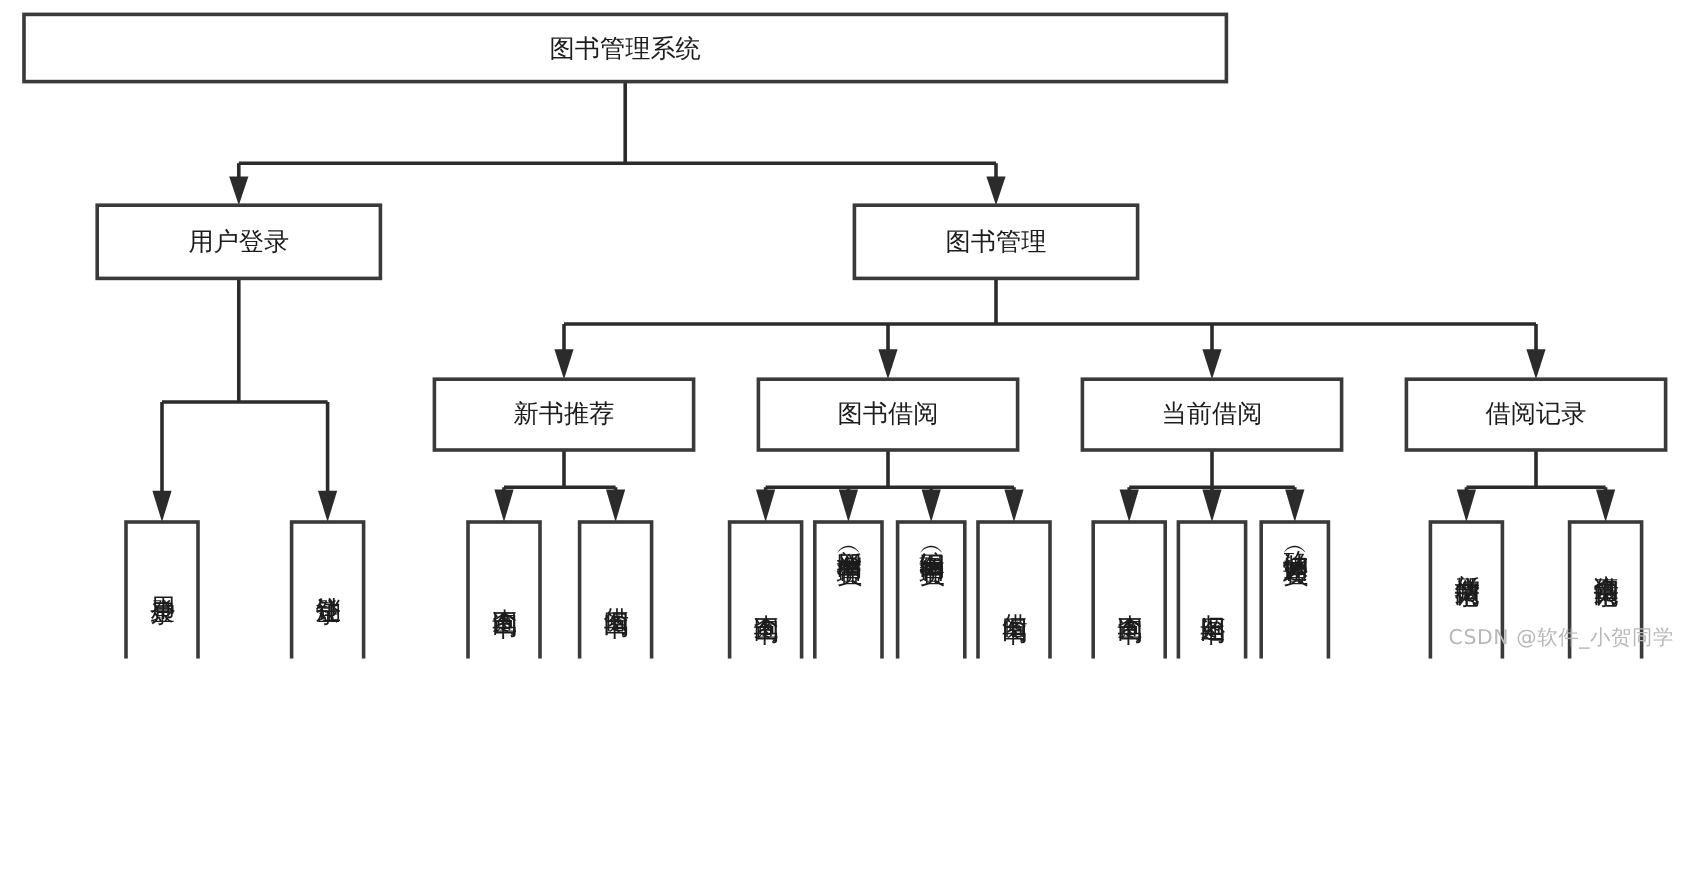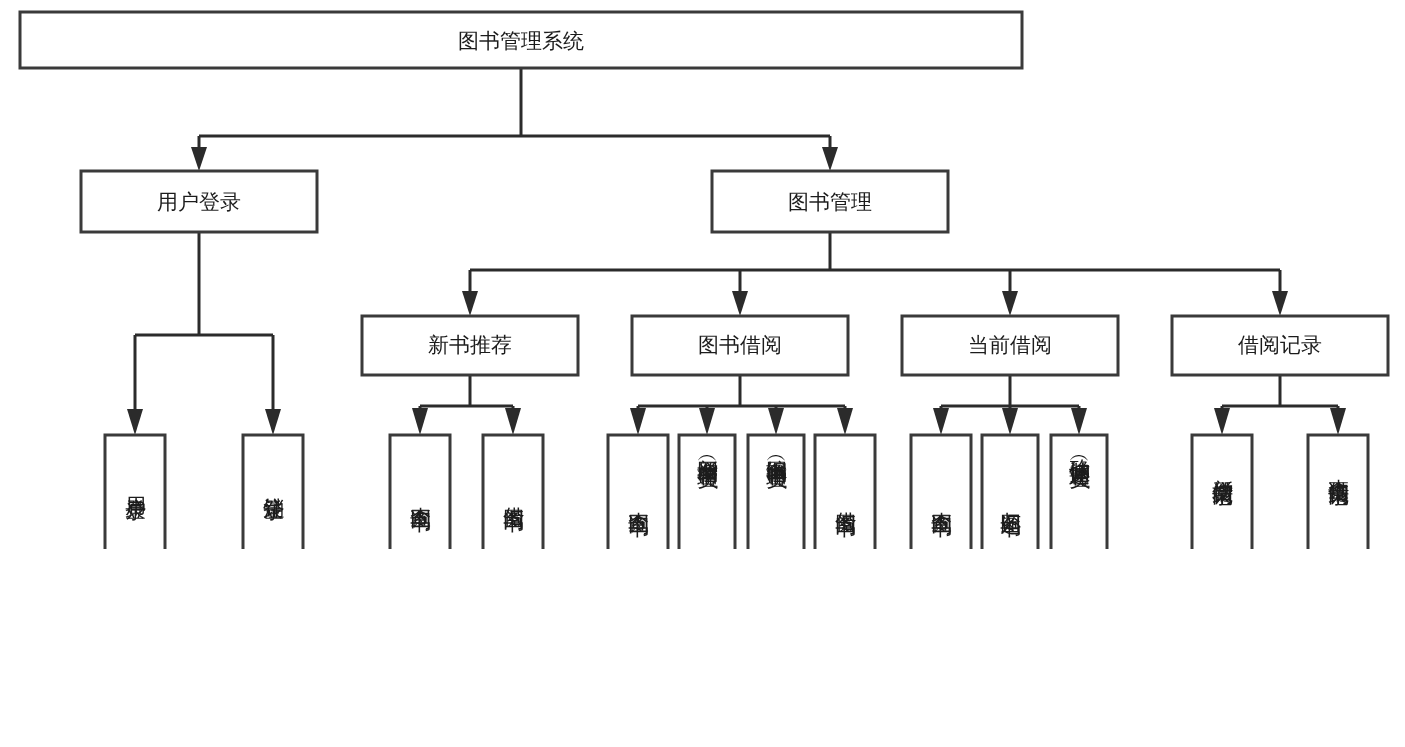--- a/index.html
+++ b/index.html
@@ -245,14 +245,15 @@
     <span class="vlabel">确认归还（管理员）</span>
   </div>
 
   <div class="vlabel-wrap" style="left:1192px; top:462px; width:60px; height:268px;">
     <span class="vlabel">新增借阅记录</span>
   </div>
   <div class="vlabel-wrap" style="left:1308px; top:462px; width:60px; height:268px;">
     <span class="vlabel">查询借阅记录</span>
   </div>
 
+  <div class="watermark">CSDN @软件_小贺同学</div>
 
 </div>
 
 </body></html>

